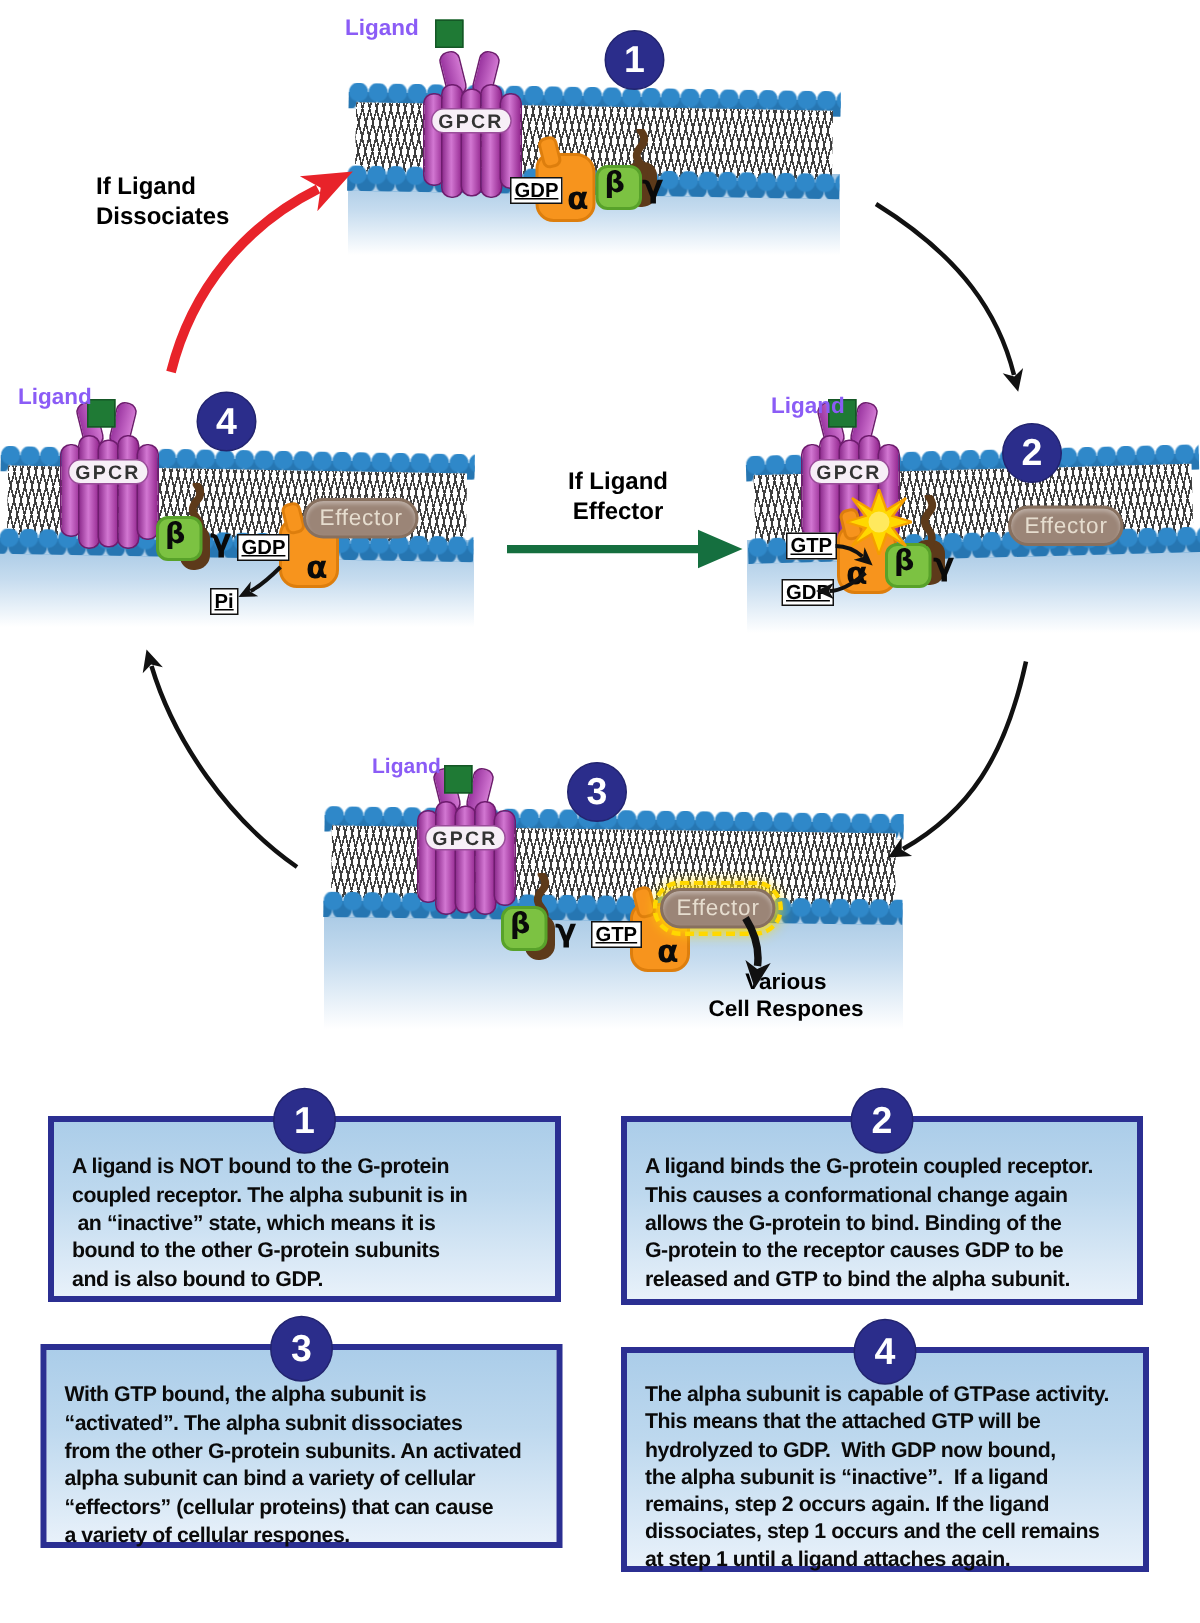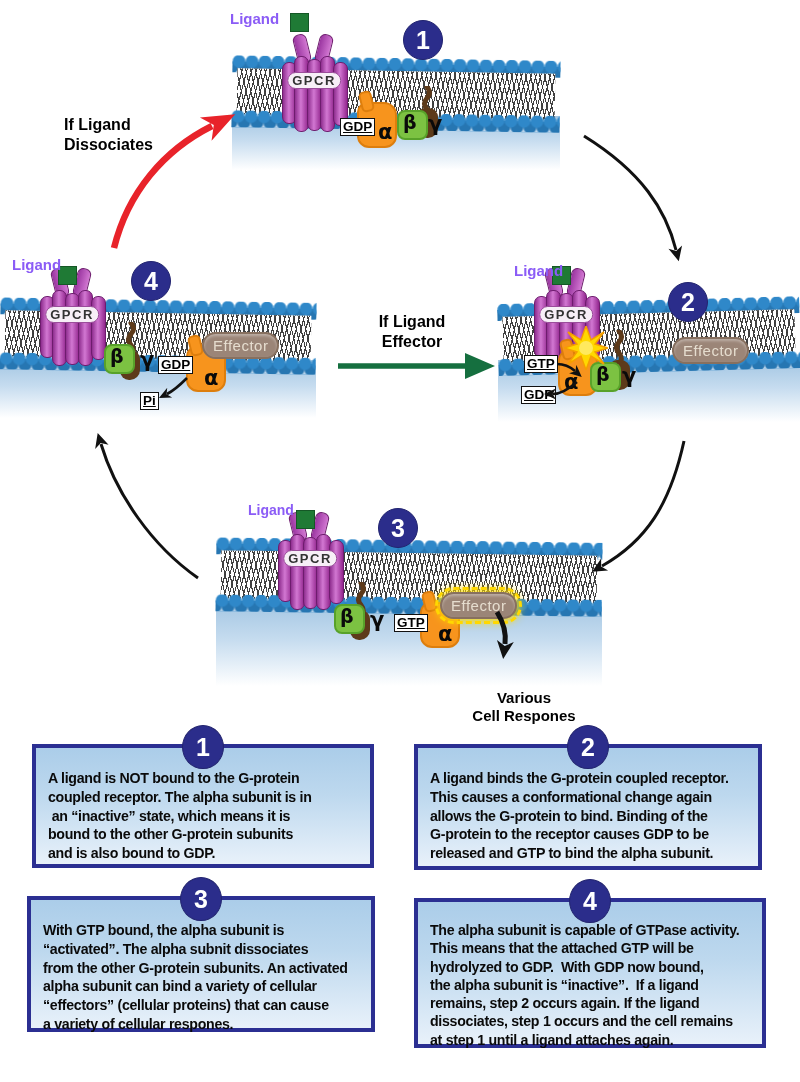--- a/index.html
+++ b/index.html
@@ -254,21 +254,21 @@
         <path d="M7 1 q5 6 0 11 q-5 6 0 11 q4 5 1 10" fill="none" stroke="#5d3a1a" stroke-width="5" stroke-linecap="round"></path>
         </svg>
       <div class="beta" style="left:0;top:10px;"></div>
       <span class="gl" style="left:6px;top:13px;font-size:19px;">β</span>
       <span class="gl" style="left:36px;top:16px;font-size:21px;">γ</span>
     </div>
     <div class="alpha" style="left:204px;top:106px;"></div>
     <span class="gl" style="left:222px;top:128px;font-size:21px;">α</span>
     <span class="chip" style="left:178px;top:118px;">GTP</span>
     <div class="effector glow" style="left:224px;top:96px;">Effector</div>
-    <div class="resp-label" style="left:248px;top:150px;margin-top:43px;">
+    <div class="resp-label" style="left:248px;top:150px;">
       <div>Various</div>
       <div>Cell Respones</div>
     </div>
   </div>
 
   <div class="note" style="left:32px;top:744px;width:342px;height:124px;">
     <div class="badge">1</div>
     <div class="ntext">A ligand is NOT bound to the G-protein
 coupled receptor. The alpha subunit is in
  an “inactive” state, which means it is

